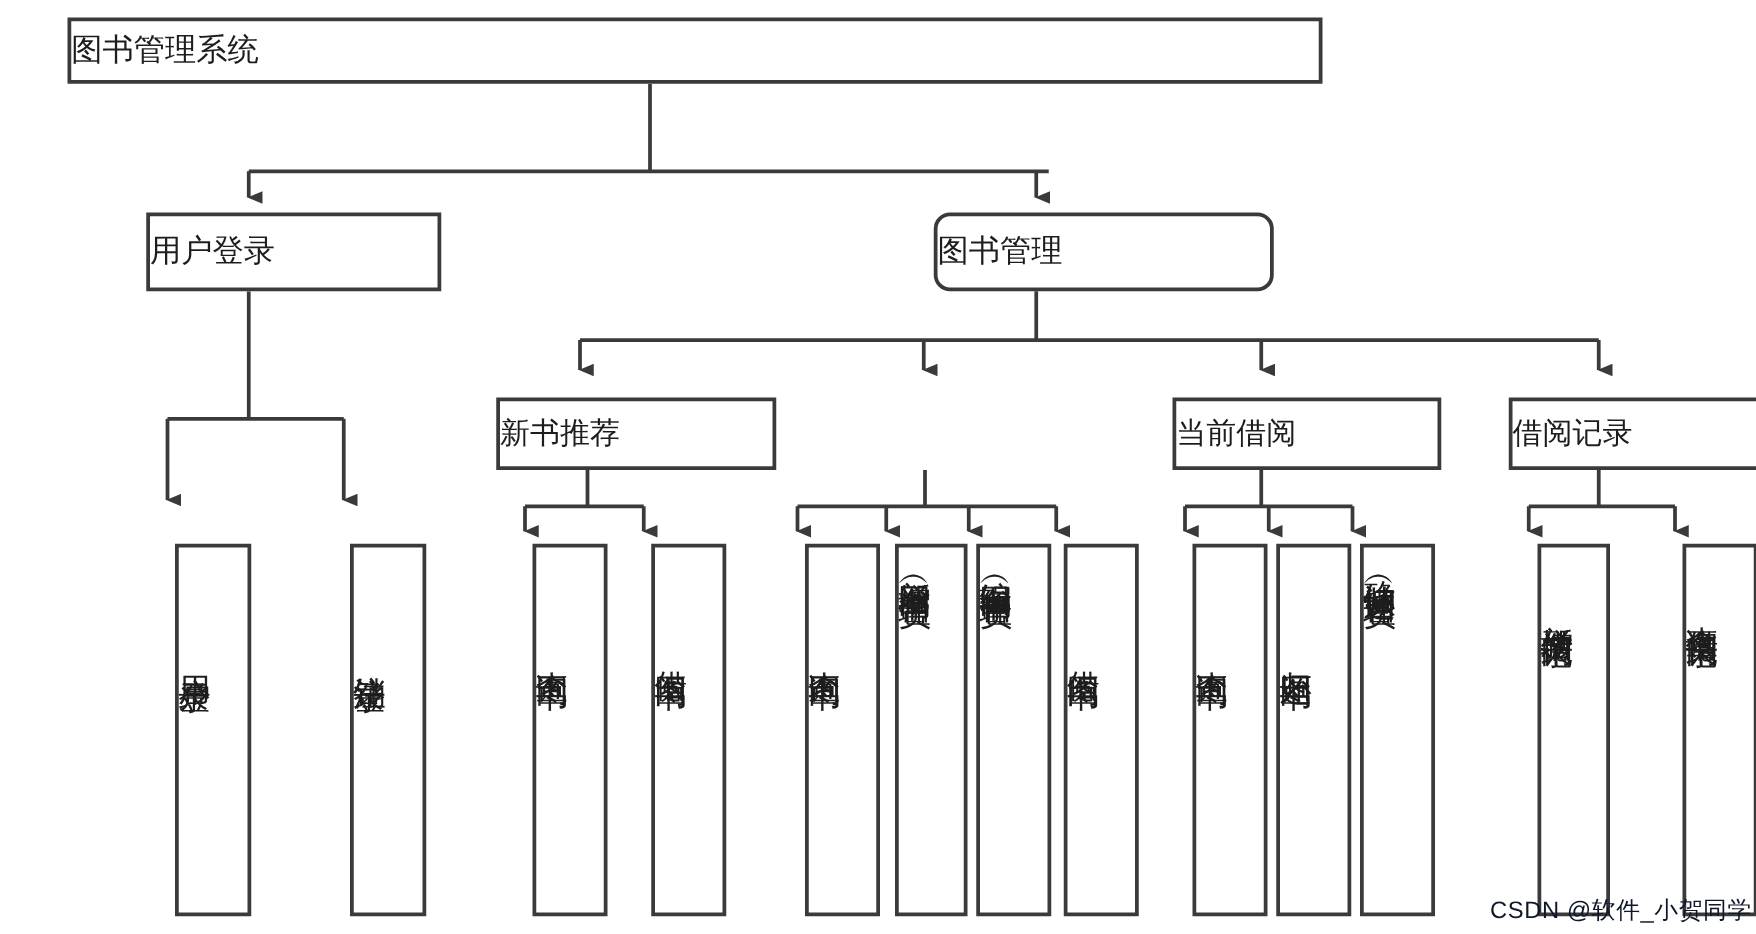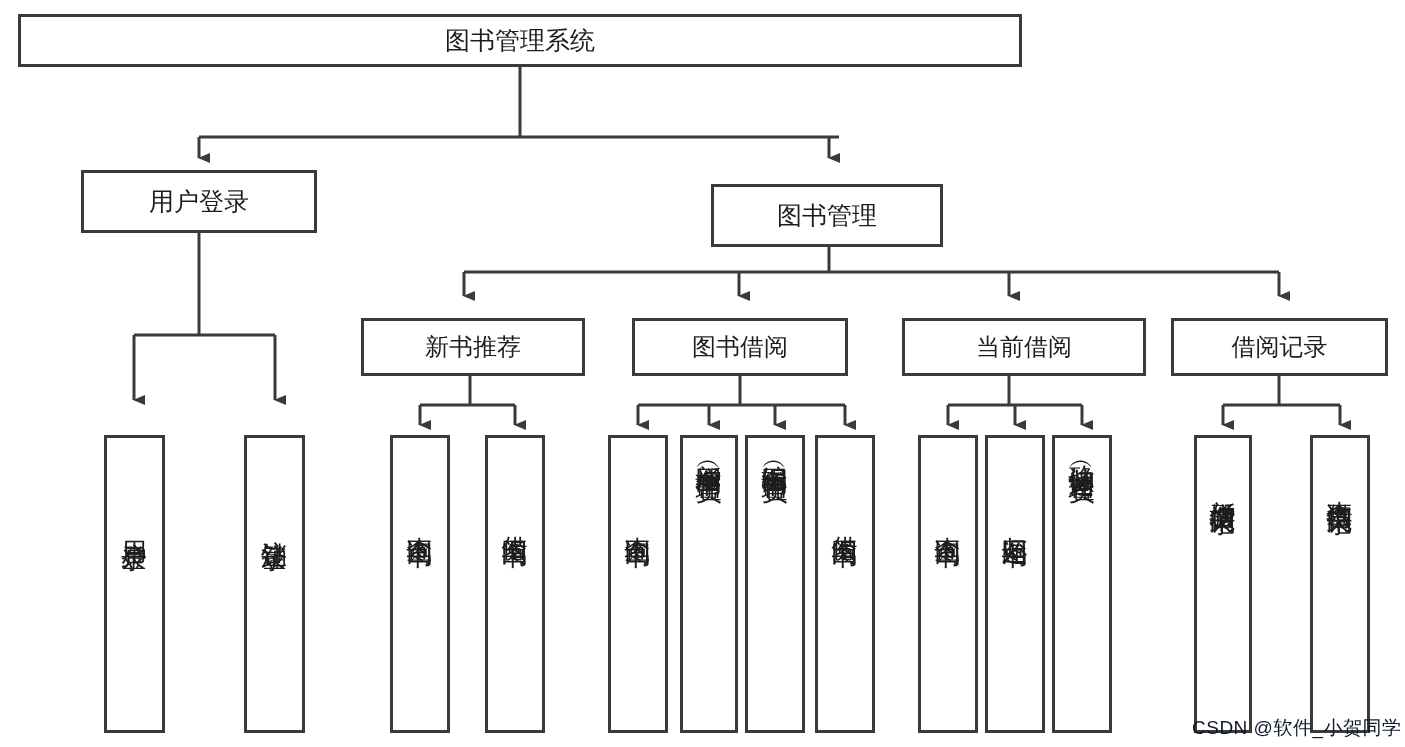--- a/index.html
+++ b/index.html
@@ -25,22 +25,23 @@
     height: 747px;
     pointer-events: none;
   }
   .node {
     position: absolute;
     box-sizing: border-box;
     background: #ffffff;
     border: 3px solid #3a3a3a;
     display: flex;
     align-items: center;
-    justify-content: center;
+    justify-content: flex-start;
     color: #1d1d1d;
+    margin-left: 36px;
   }
   .node .label {
     line-height: 1.18;
     text-align: center;
     white-space: nowrap;
   }
   .node-root {
     font-size: 25px;
   }
   .node-l2 {
@@ -124,31 +125,28 @@
     </g>
   </svg>
 
   <div class="node node-root" style="left:18px; top:14px; width:1004px; height:53px;">
     <span class="label">图书管理系统</span>
   </div>
 
   <div class="node node-l2" style="left:81px; top:170px; width:236px; height:63px;">
     <span class="label">用户登录</span>
   </div>
-  <div class="node node-l2" style="left:711px; top:184px; width:232px; height:63px;">
+  <div class="node node-l2" style="left:711px; top:170px; width:272px; height:63px;border-radius:13px;">
     <span class="label">图书管理</span>
   </div>
 
   <div class="node node-l3" style="left:361px; top:318px; width:224px; height:58px;">
     <span class="label">新书推荐</span>
   </div>
-  <div class="node node-l3" style="left:632px; top:318px; width:216px; height:58px;">
-    <span class="label">图书借阅</span>
-  </div>
-  <div class="node node-l3" style="left:902px; top:318px; width:244px; height:58px;">
+  <div class="node node-l3" style="left:902px; top:318px; width:215px; height:58px;">
     <span class="label">当前借阅</span>
   </div>
   <div class="node node-l3" style="left:1171px; top:318px; width:217px; height:58px;">
     <span class="label">借阅记录</span>
   </div>
 
   <div class="node node-leaf" style="left:104px; top:435px; width:61px; height:298px; padding-top:82px;">
     <span class="label">用户登录</span>
   </div>
   <div class="node node-leaf" style="left:244px; top:435px; width:61px; height:298px; padding-top:82px;">

